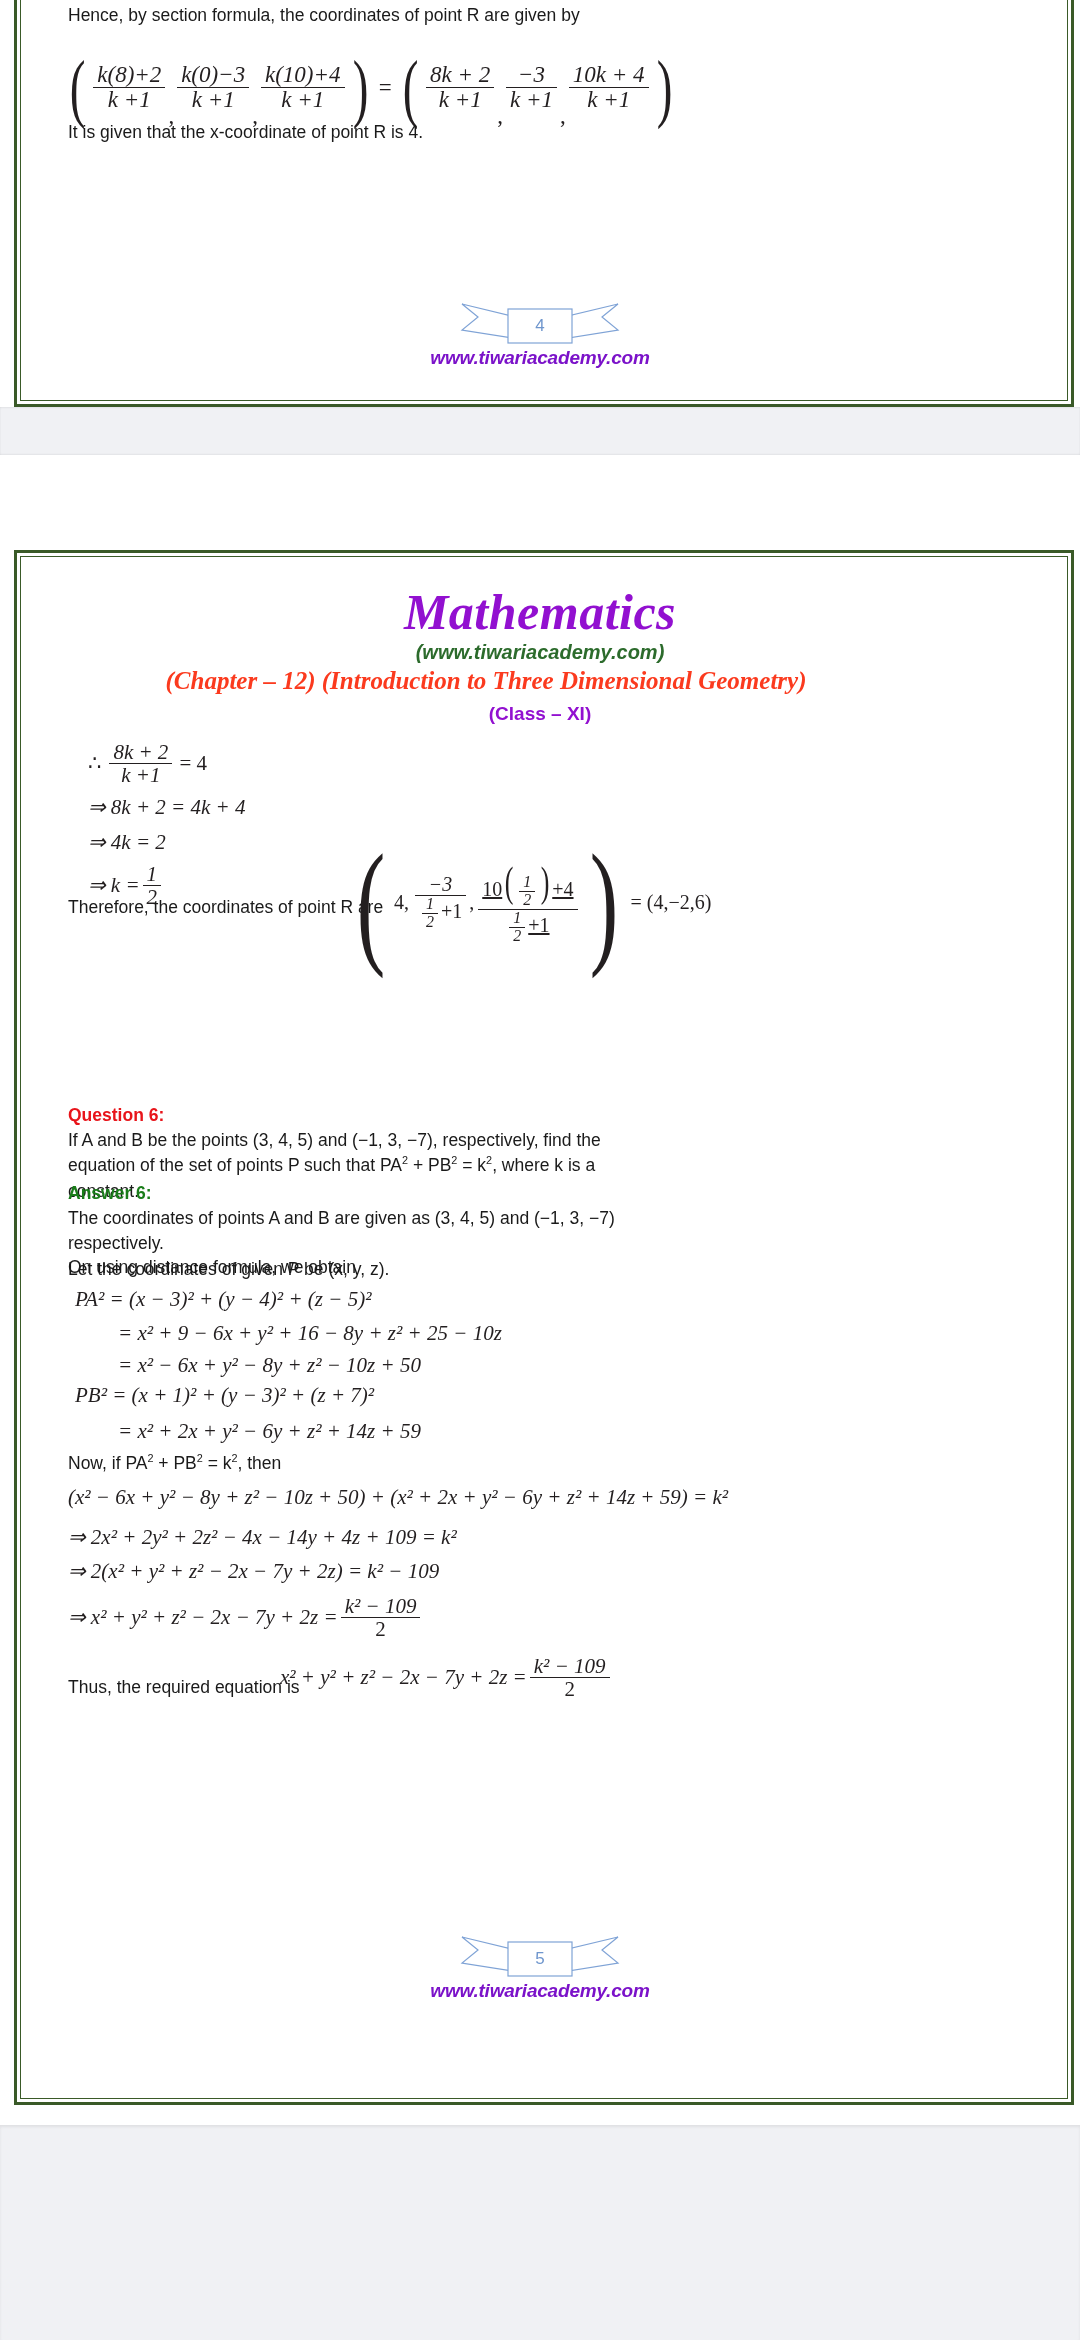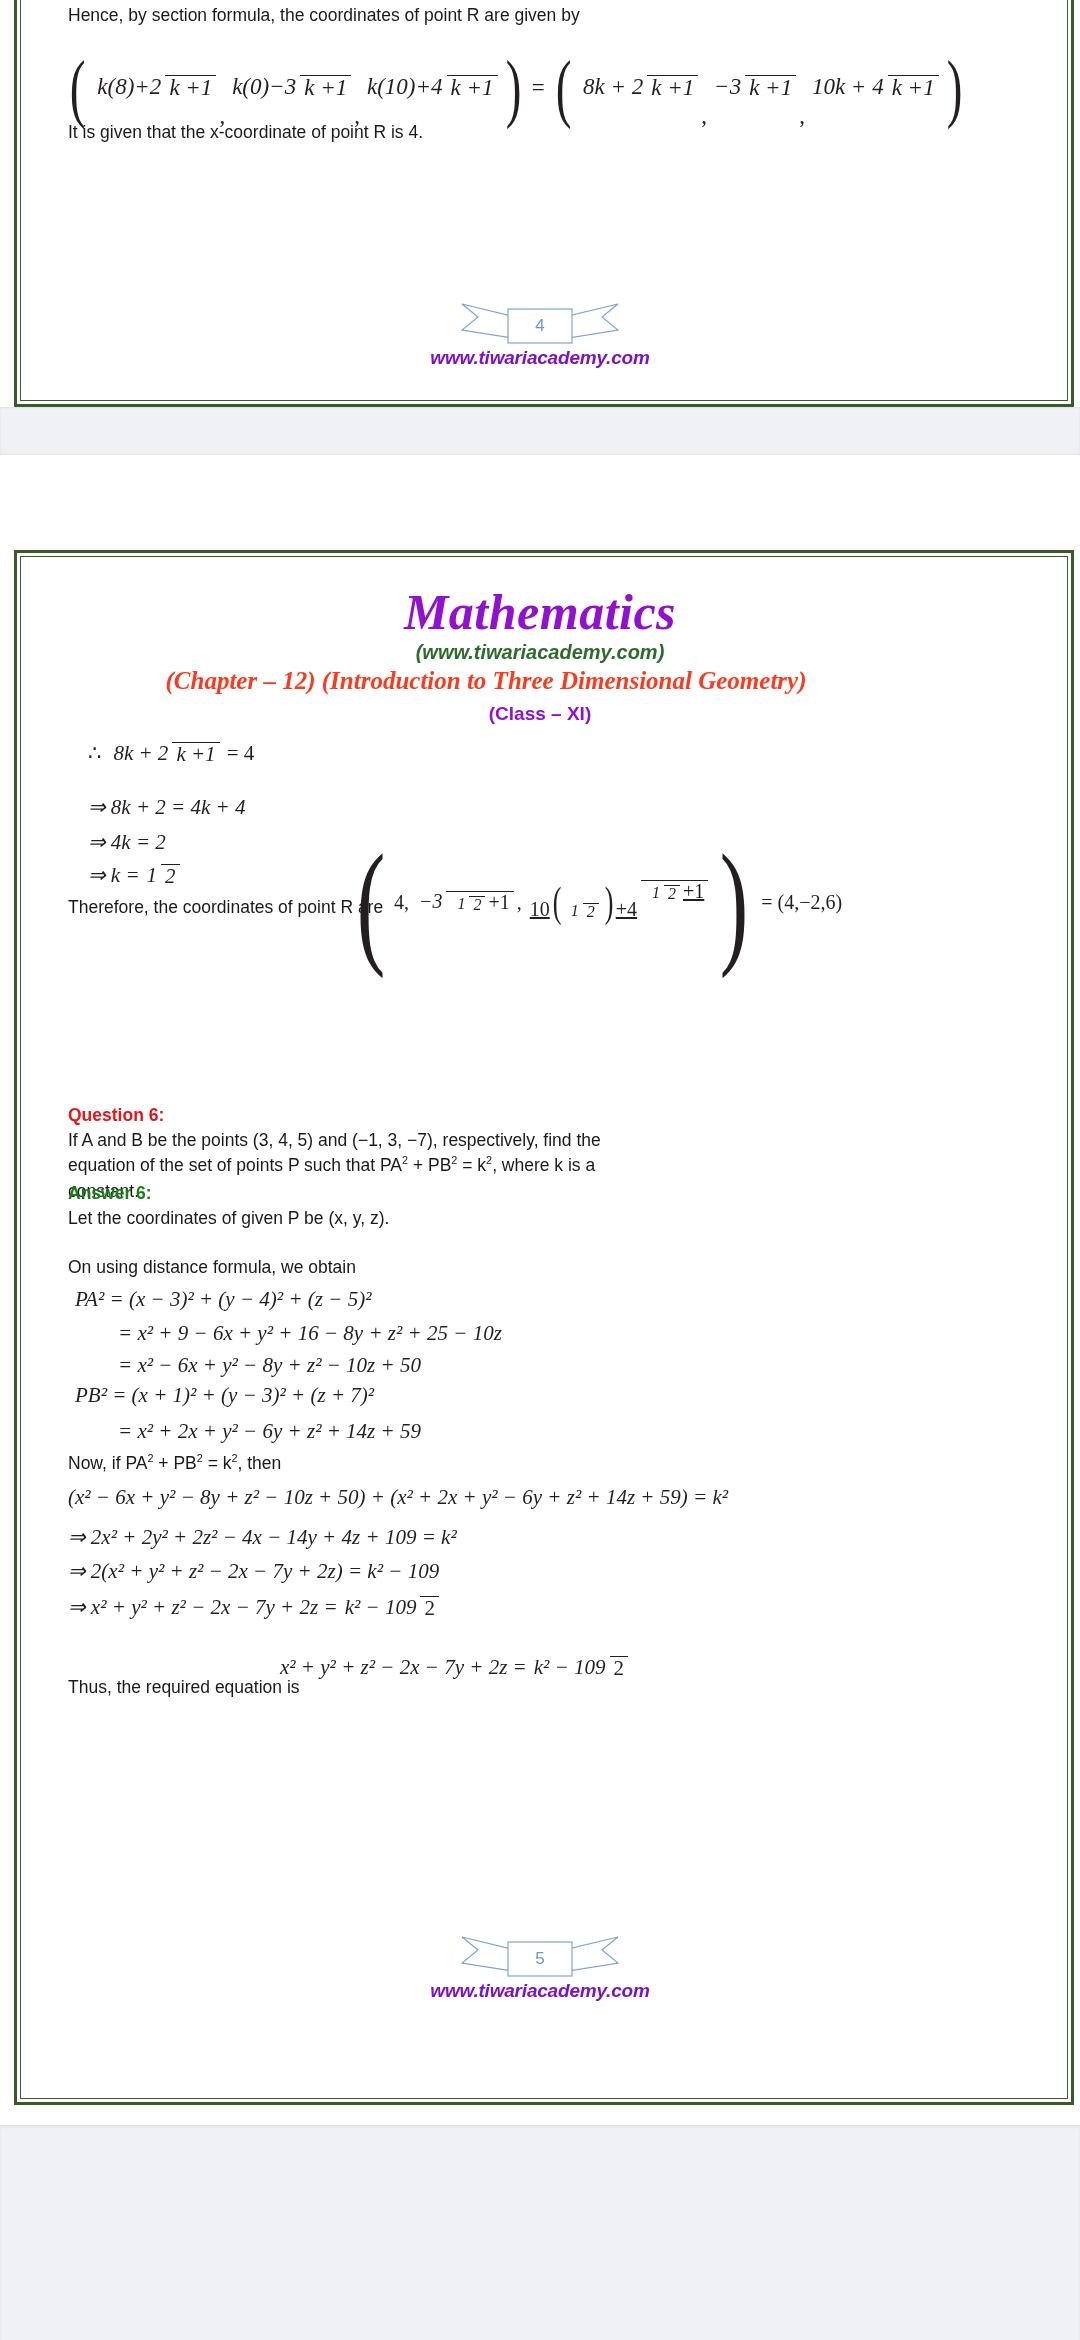--- a/index.html
+++ b/index.html
@@ -78,21 +78,21 @@
   .mathline {
     font-family: "Liberation Serif", serif;
     font-style: italic;
     color: #231f20;
   }
   .upr { font-style: normal; }
 
   
   .frac {
     display: inline-flex;
-    flex-direction: row;
+    flex-direction: column;
     vertical-align: middle;
     text-align: center;
     margin: 0 3px;
     line-height: 1.06;
   }
   .frac > .num { padding: 0 4px; }
   .frac > .den { padding: 0 4px; border-top: 1.3px solid #231f20; }
 
   .paren {
     display: inline-block;
@@ -354,20 +354,21 @@
         </span>
       </div>
 
       <div class="abs" id="q6-label">Question 6:</div>
       <div class="body-text abs" id="q6-text">
         <span>If A and B be the points (3, 4, 5) and (−1, 3, −7), respectively, find the equation of the set of points P such that PA</span><sup>2</sup><span> + PB</span><sup>2</sup><span> = k</span><sup>2</sup><span>, where k is a constant.</span>
       </div>
 
       <div class="abs" id="a6-label">Answer 6:</div>
       <div class="body-text abs" id="a6-text">
+        <div>The coordinates of points A and B are given as (3, 4, 5) and (−1, 3, −7) respectively.</div>
         <div>Let the coordinates of given P be (x, y, z).</div>
       </div>
       <div class="body-text abs" id="dist-line">On using distance formula, we obtain</div>
 
       <div class="abs mathline" id="eq-pa1">PA² = (x − 3)² + (y − 4)² + (z − 5)²</div>
       <div class="abs mathline" id="eq-pa2">= x² + 9 − 6x + y² + 16 − 8y + z² + 25 − 10z</div>
       <div class="abs mathline" id="eq-pa3">= x² − 6x + y² − 8y + z² − 10z + 50</div>
       <div class="abs mathline" id="eq-pb1">PB² = (x + 1)² + (y − 3)² + (z + 7)²</div>
       <div class="abs mathline" id="eq-pb2">= x² + 2x + y² − 6y + z² + 14z + 59</div>
 

